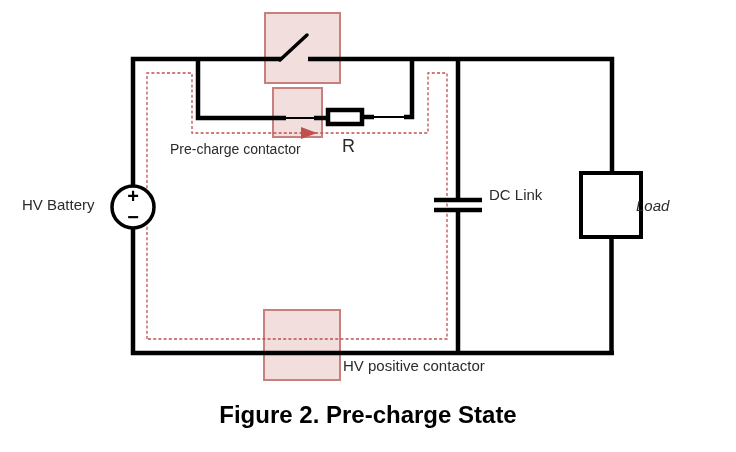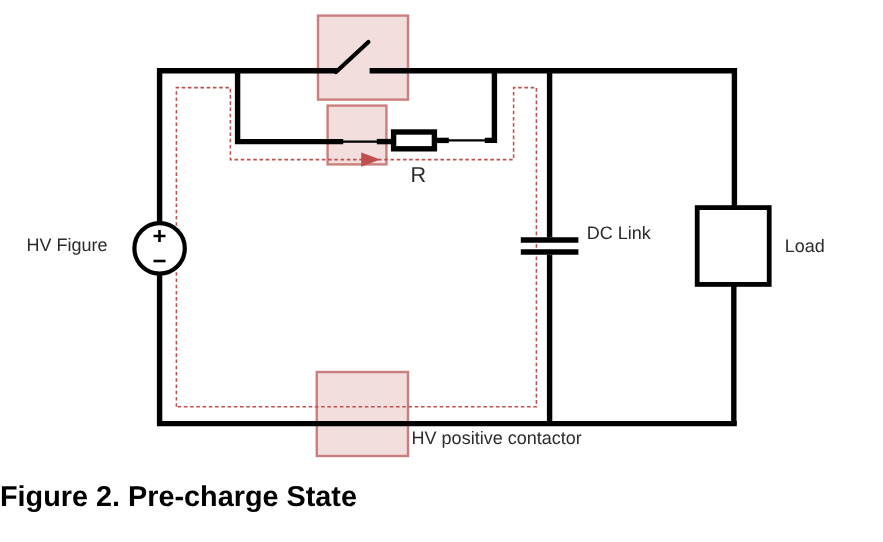--- a/index.html
+++ b/index.html
@@ -9,21 +9,21 @@
   }
   .canvas svg{position:absolute;left:0;top:0;}
   .lbl{
     position:absolute;color:#2b2b2b;font-size:15px;white-space:nowrap;
     line-height:18px;
   }
   .lbl-small{font-size:14px;}
   .lbl-r{font-size:18px;}
   .lbl-center{text-align:left;white-space:normal;}
   .caption{
-    position:absolute;left:0;top:401px;width:736px;text-align:left;
+    position:absolute;left:0;top:401px;width:736px;text-align:center;
     color:#000;font-size:24px;font-weight:bold;letter-spacing:0px;
   }
 </style>
 </head>
 <body>
 
 <div class="canvas">
 
   <svg width="736" height="452" viewBox="0 0 736 452">
 
@@ -62,27 +62,28 @@
     </g>
 
     <rect x="581" y="173" width="60" height="64" fill="#fff" stroke="#000" stroke-width="4"></rect>
 
     <circle cx="133" cy="207" r="21" fill="#fff" stroke="#000" stroke-width="3.5"></circle>
     <text x="133" y="203" text-anchor="middle" font-size="20" font-weight="bold" font-family="Liberation Sans, sans-serif" fill="#000">+</text>
     <text x="133" y="224" text-anchor="middle" font-size="20" font-weight="bold" font-family="Liberation Sans, sans-serif" fill="#000">−</text>
   </svg>
 
 
+  <div class="lbl lbl-small" style="left:170px;top:140px;">Pre-charge contactor</div>
 
   <div class="lbl lbl-r" style="left:342px;top:137px;">R</div>
 
-  <div class="lbl" style="left:22px;top:196px;">HV Figure</div>
+  <div class="lbl" style="left:22px;top:196px;">HV Battery</div>
 
   <div class="lbl lbl-center" style="left:489px;top:186px;width:84px;">
     <div>DC Link</div>
   </div>
 
-  <div class="lbl" style="left:654px;top:197px;">Load</div>
+  <div class="lbl" style="left:636px;top:197px;font-style:italic;">Load</div>
 
   <div class="lbl" style="left:343px;top:357px;">HV positive contactor</div>
 
   <div class="caption">Figure 2. Pre-charge State</div>
 </div>
 
 </body></html>

